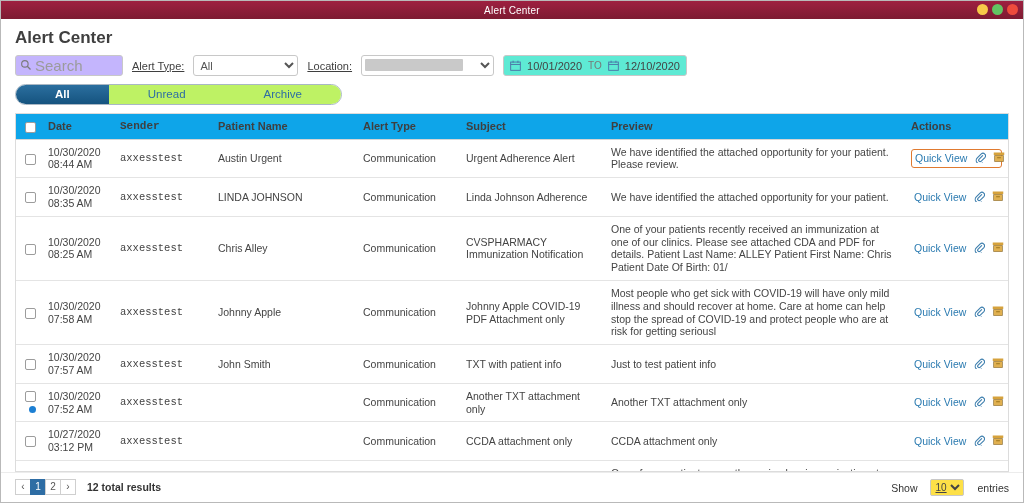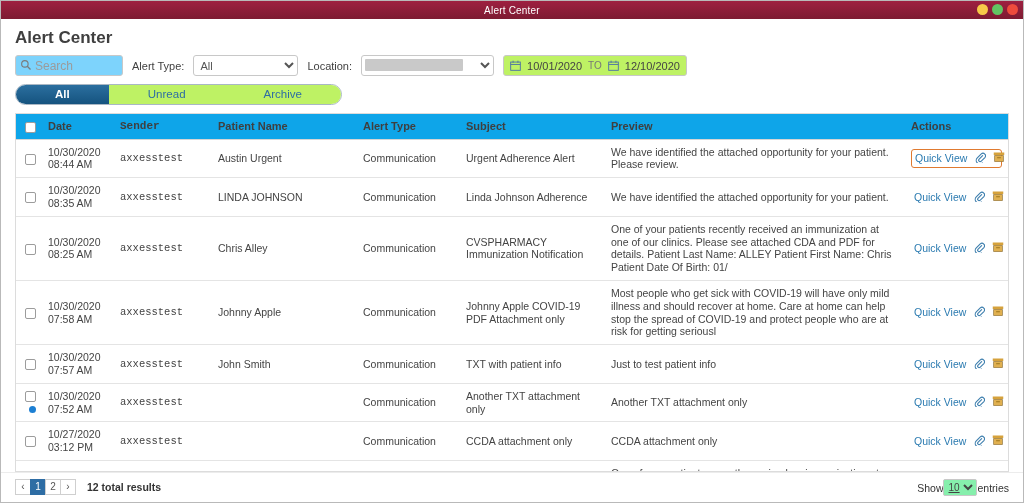--- a/index.html
+++ b/index.html
@@ -63,32 +63,32 @@
     position: relative;
   }
   .search-wrap {
     position: relative;
     width: 108px;
   }
   .search-input {
     width: 108px; height: 21px;
     border: 1px solid #c8c8c8;
     border-radius: 3px;
-    font-size: 12px;
+    font-size: 15px;
     padding: 0 4px 0 19px;
     color: #555;
-    background: #7dd3fc;
+    background: #c4b5fd;
   }
   .search-input::placeholder { color: #9b9b9b; }
   .search-icon {
     position: absolute; left: 5px; top: 4px;
     width: 12px; height: 12px;
     pointer-events: none;
   }
-  .lbl { font-size: 11px; color: #3f3f3f; }
+  .lbl { font-size: 11px; color: #3f3f3f; text-decoration: underline; }
   .sel {
     height: 21px;
     border: 1px solid #c8c8c8;
     border-radius: 3px;
     font-size: 11px;
     background: #fff;
     color: #555;
     padding: 0 2px;
   }
   .sel.alert-type { width: 105px; }
@@ -101,21 +101,21 @@
     left: 4px; top: 4px;
     width: 98px; height: 12px;
     background: #c9c9c9;
     border-radius: 1px;
   }
   .daterange {
     display: flex; align-items: center;
     height: 21px;
     border: 1px solid #c8c8c8;
     border-radius: 3px;
-    background: #bef264;
+    background: #5eead4;
     padding: 0 6px;
     gap: 6px;
     font-size: 11px;
     color: #444;
   }
   .cal-icon { width: 11px; height: 11px; display:inline-block; }
   .date-to { color: #777; font-size: 10px; }
   .archive-selected {
     position: absolute;
     right: 14px; top: 3px;
@@ -253,26 +253,26 @@
   .pg.active { background: #2e6da4; border-color: #2e6da4; color: #fff; }
   .total-results {
     font-size: 10.5px;
     color: #333;
     font-weight: bold;
     margin-left: 12px;
   }
   .show-entries {
     position: absolute; right: 14px; top: 6px;
     font-size: 10.5px; color: #333;
-    display: flex; align-items: center; gap: 0;
+    display: flex; align-items: center; gap: 13px;
   }
   .show-entries select {
     height: 17px; font-size: 10px;
     border: 1px solid #c8c8c8; border-radius: 2px;
-    background:#86efac; color:#444;text-decoration:underline;
+    background:#fde047; color:#444;text-decoration:underline;
   }
 </style>
 </head>
 <body>
 
 <div class="app">
 
   <div class="titlebar">
     <span class="tb-title">Alert Center</span>
     <div class="win-buttons">

